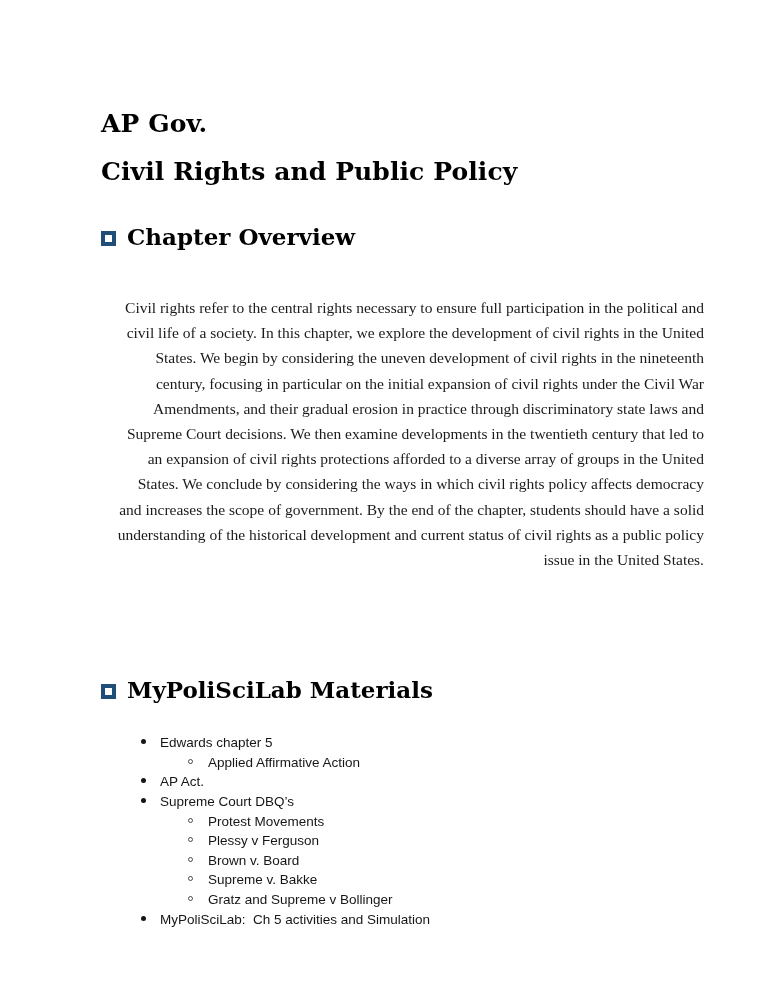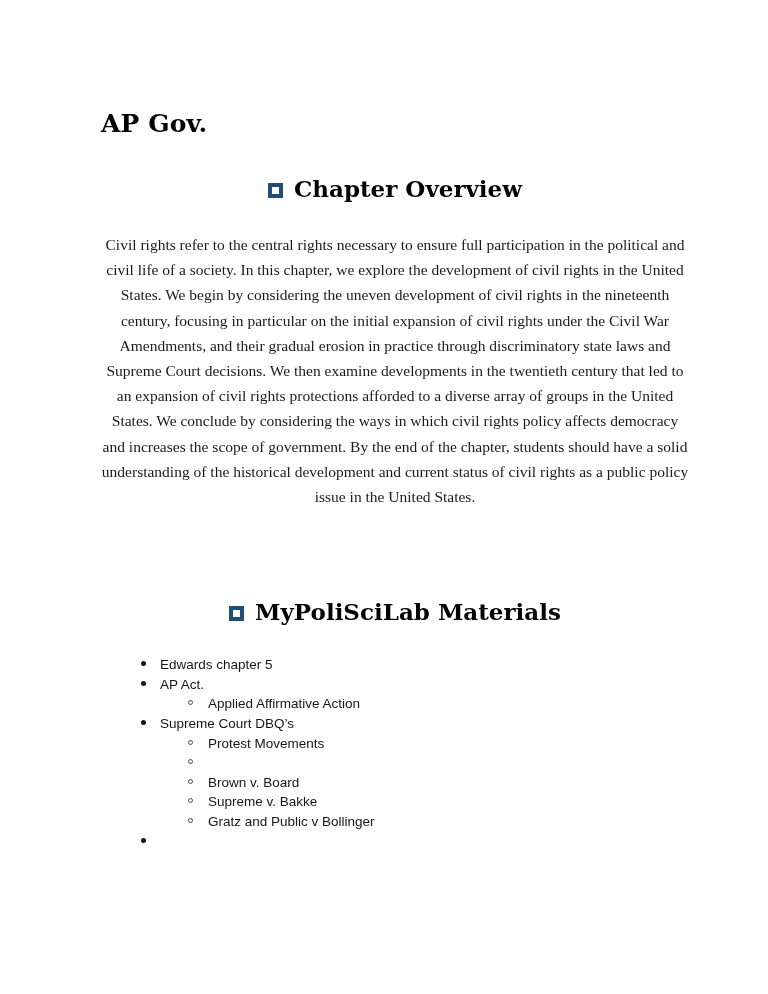--- a/index.html
+++ b/index.html
@@ -43,21 +43,20 @@
     color: #000;
     white-space: pre;
   }
 
   
   .h1-row {
     display: flex;
     align-items: center;
     margin-top: 26px;
     margin-bottom: 0;
-    justify-content: center;
   }
   .sq-marker {
     width: 15px;
     height: 15px;
     box-sizing: border-box;
     border: 4px solid #1F4E79;
     background: #ffffff;
     flex: 0 0 auto;
     margin-right: 11px;
     position: relative;
@@ -71,22 +70,22 @@
     color: #000;
     white-space: pre;
   }
 
   
   .body-para {
     font-family: "Liberation Serif", "DejaVu Serif", serif;
     font-size: 15.5px;
     line-height: 25.2px;
     color: #1a1a1a;
-    text-align: center;
-    margin: 0;
+    text-align: right;
+    margin: 15px;
     width: 588px;
   }
 
   .gap-after-overview { height: 28px; }
   .gap-before-materials { height: 62px; }
   .gap-after-materials-head { height: 28px; }
 
   
   .list-block {
     font-family: "Liberation Sans", "DejaVu Sans", sans-serif;
@@ -141,20 +140,21 @@
     white-space: pre;
   }
 </style>
 </head>
 <body>
 
 <div class="page">
   <div class="content">
 
     <div class="doc-title">AP Gov.</div>
+    <div class="doc-title">Civil Rights and Public Policy</div>
 
     <div class="h1-row">
       <span class="sq-marker"></span>
       <span class="h1-text">Chapter Overview</span>
     </div>
 
     <div class="gap-after-overview"></div>
 
     <p class="body-para">Civil rights refer to the central rights necessary to ensure full participation in the political and civil life of a society. In this chapter, we explore the development of civil rights in the United States. We begin by considering the uneven development of civil rights in the nineteenth century, focusing in particular on the initial expansion of civil rights under the Civil War Amendments, and their gradual erosion in practice through discriminatory state laws and Supreme Court decisions. We then examine developments in the twentieth century that led to an expansion of civil rights protections afforded to a diverse array of groups in the United States. We conclude by considering the ways in which civil rights policy affects democracy and increases the scope of government. By the end of the chapter, students should have a solid understanding of the historical development and current status of civil rights as a public policy issue in the United States.</p>
 
@@ -167,58 +167,60 @@
 
     <div class="gap-after-materials-head"></div>
 
     <div class="list-block">
 
       <div class="li lvl1">
         <span class="bullet-disc"><span class="dot"></span></span>
         <span class="li-label">Edwards chapter 5</span>
       </div>
 
+      <div class="li lvl2">
+        <span class="bullet-circle"><span class="ring"></span></span>
+        <span class="li-label">Applied Affirmative Action</span>
+      </div>
+
       <div class="li lvl1">
         <span class="bullet-disc"><span class="dot"></span></span>
         <span class="li-label">AP Act.</span>
       </div>
 
-      <div class="li lvl2">
-        <span class="bullet-circle"><span class="ring"></span></span>
-        <span class="li-label">Applied Affirmative Action</span>
-      </div>
-
       <div class="li lvl1">
         <span class="bullet-disc"><span class="dot"></span></span>
         <span class="li-label">Supreme Court DBQ’s</span>
       </div>
 
       <div class="li lvl2">
         <span class="bullet-circle"><span class="ring"></span></span>
         <span class="li-label">Protest Movements</span>
       </div>
 
       <div class="li lvl2">
         <span class="bullet-circle"><span class="ring"></span></span>
+        <span class="li-label">Plessy v Ferguson</span>
       </div>
 
       <div class="li lvl2">
         <span class="bullet-circle"><span class="ring"></span></span>
         <span class="li-label">Brown v. Board</span>
       </div>
 
       <div class="li lvl2">
         <span class="bullet-circle"><span class="ring"></span></span>
         <span class="li-label">Supreme v. Bakke</span>
       </div>
 
       <div class="li lvl2">
         <span class="bullet-circle"><span class="ring"></span></span>
-        <span class="li-label">Gratz and Public v Bollinger</span>
-      </div>
-
-      <div class="li lvl1">
-        <span class="bullet-disc"><span class="dot"></span></span>
+        <span class="li-label">Gratz and Supreme v Bollinger</span>
+      </div>
+
+      <div class="li lvl1">
+        <span class="bullet-disc"><span class="dot"></span></span>
+        <span class="li-label">MyPoliSciLab:  Ch 5 activities and Simulation</span>
       </div>
 
     </div>
   </div>
 </div>
 
 </body></html>

